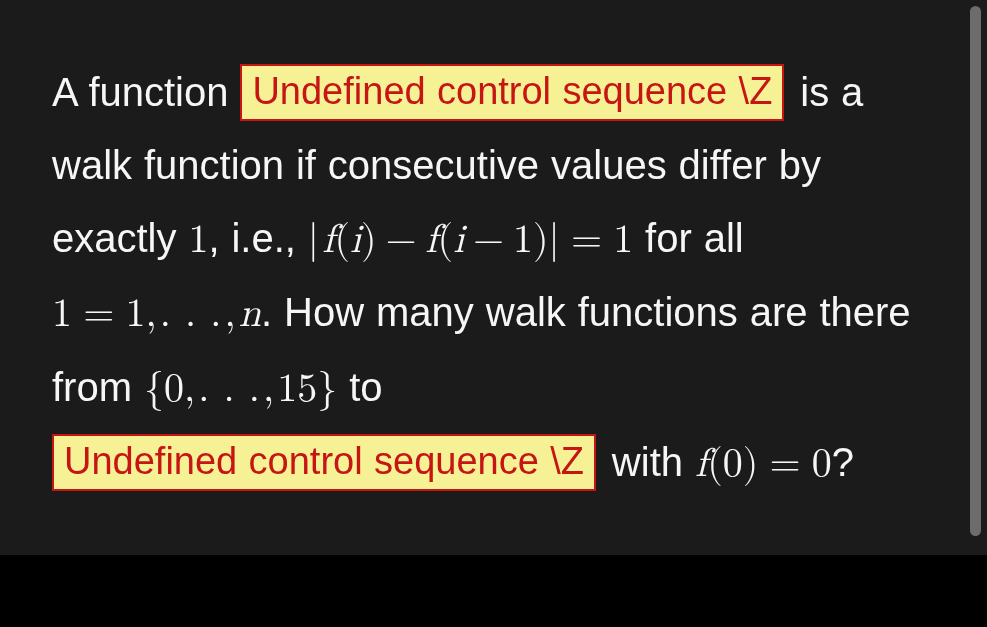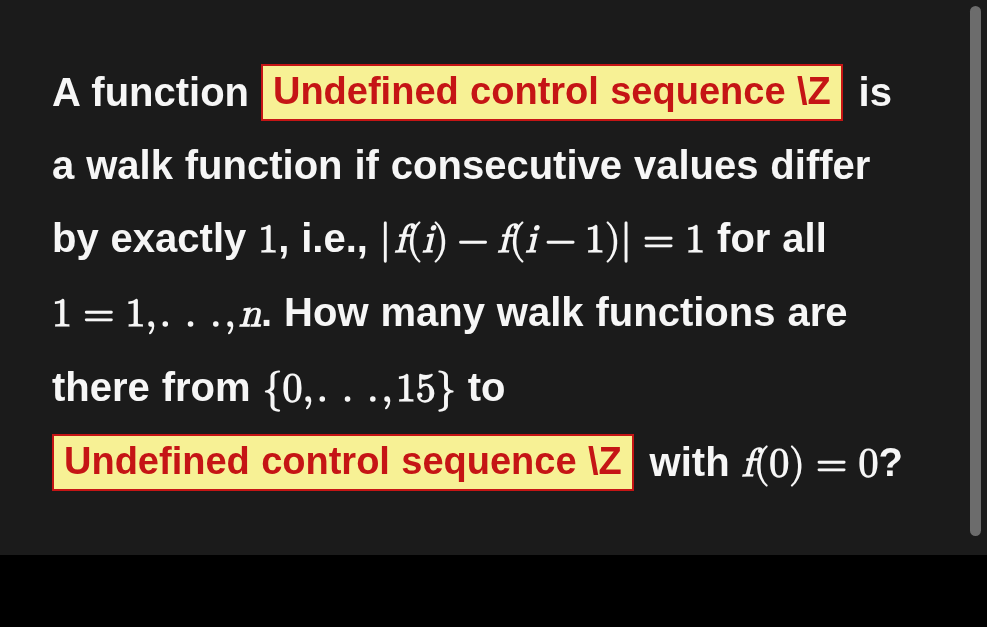--- a/index.html
+++ b/index.html
@@ -50,21 +50,21 @@
   bottom: 0;
   width: 987px;
   height: 72px;
   background: #000;
 }
 .prose {
   font-family: "Segoe UI", "Helvetica Neue", Arial, sans-serif;
   color: #f6f6f6;
   font-size: 40px;
   line-height: 1.82;
-  font-weight: 700;
+  font-weight: 400;
   word-spacing: 0.02em;
 }
 .math, .mi, .mo, .mn {
   font-family: "Cambria Math", "STIXGeneral", "Latin Modern Math", "Times New Roman", serif;
 }
 .mi {
   font-style: italic;
 }
 .mo, .mn {
   font-style: normal;

